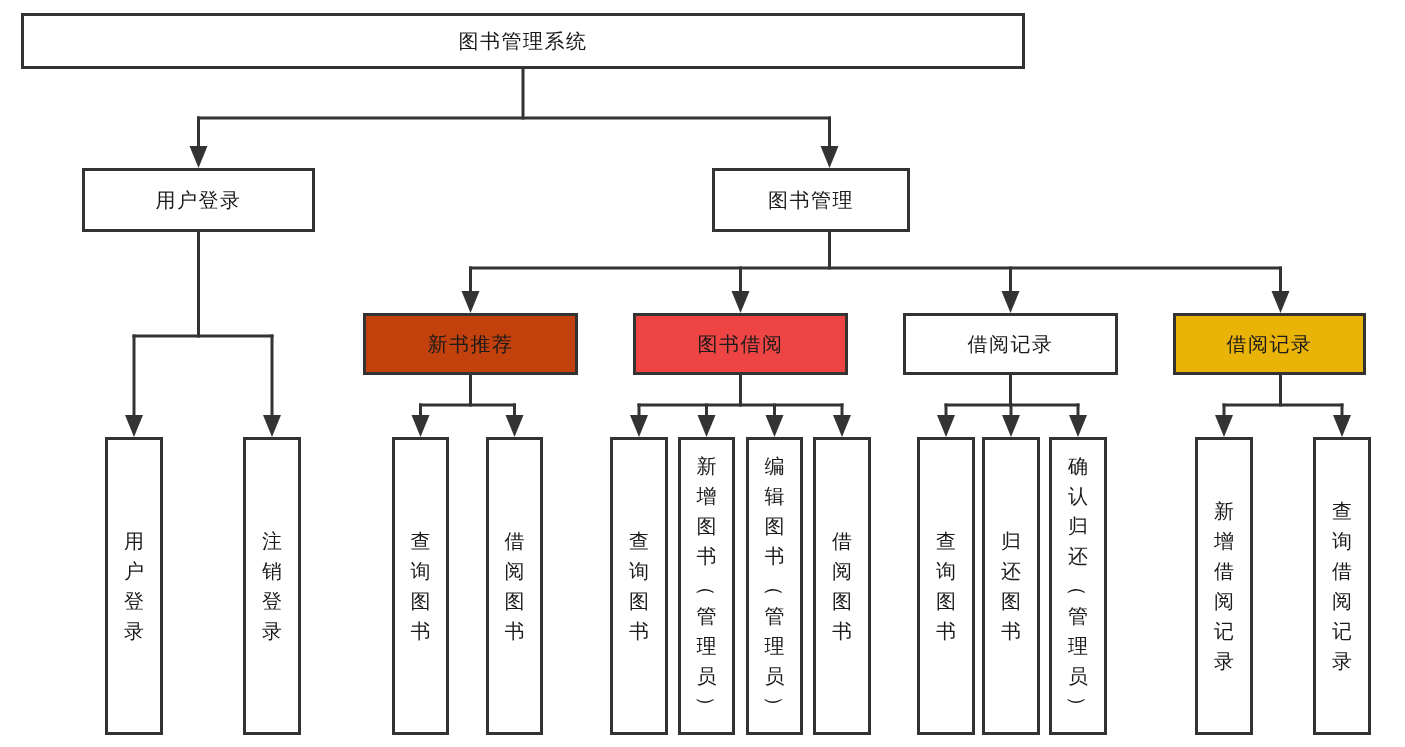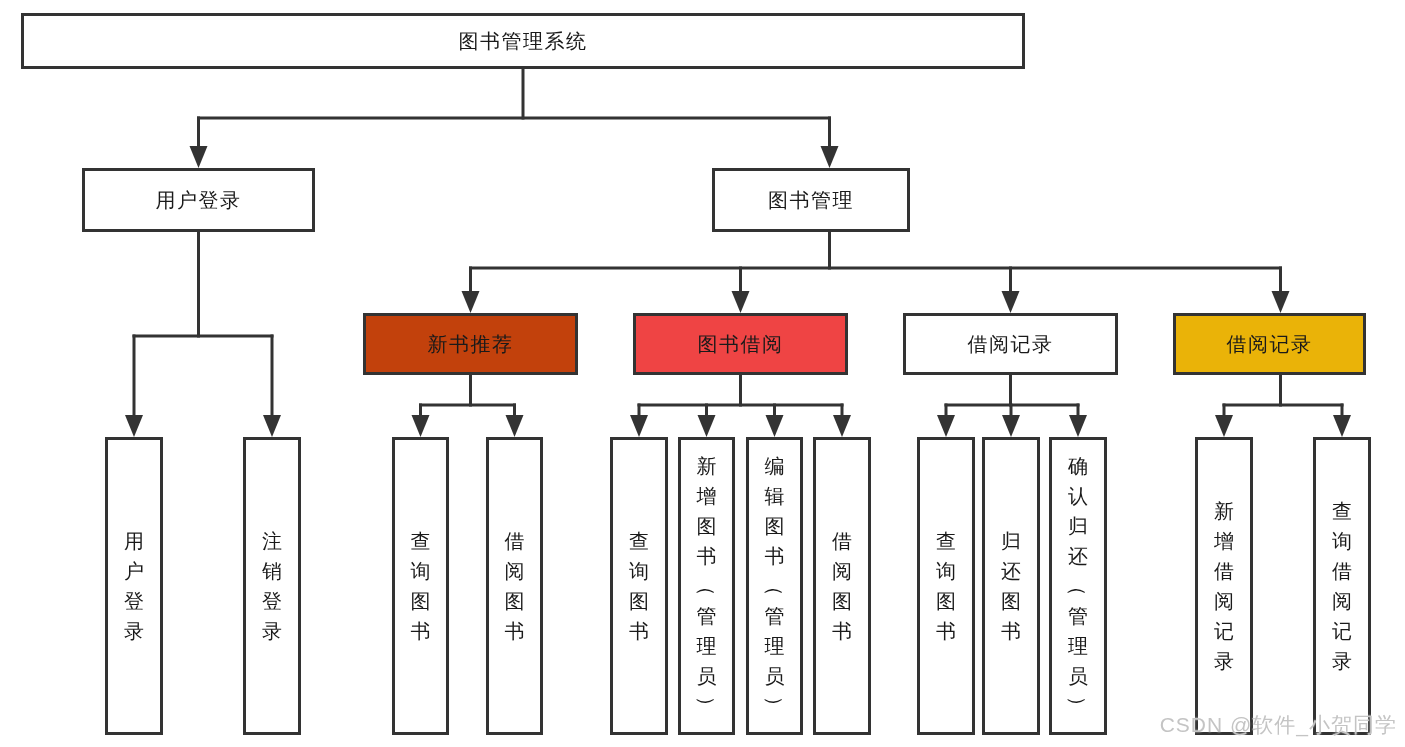--- a/index.html
+++ b/index.html
@@ -230,14 +230,13 @@
         <div class="vlabel" style="color: rgb(26, 26, 26);">
           <span class="vchar">查</span>
           <span class="vchar">询</span>
           <span class="vchar">借</span>
           <span class="vchar">阅</span>
           <span class="vchar">记</span>
           <span class="vchar">录</span>
         </div>
       </div>
     </div>
-  <div id="watermark">CSDN @软件_小贺同学</div>
 </div>
 
 </body></html>

